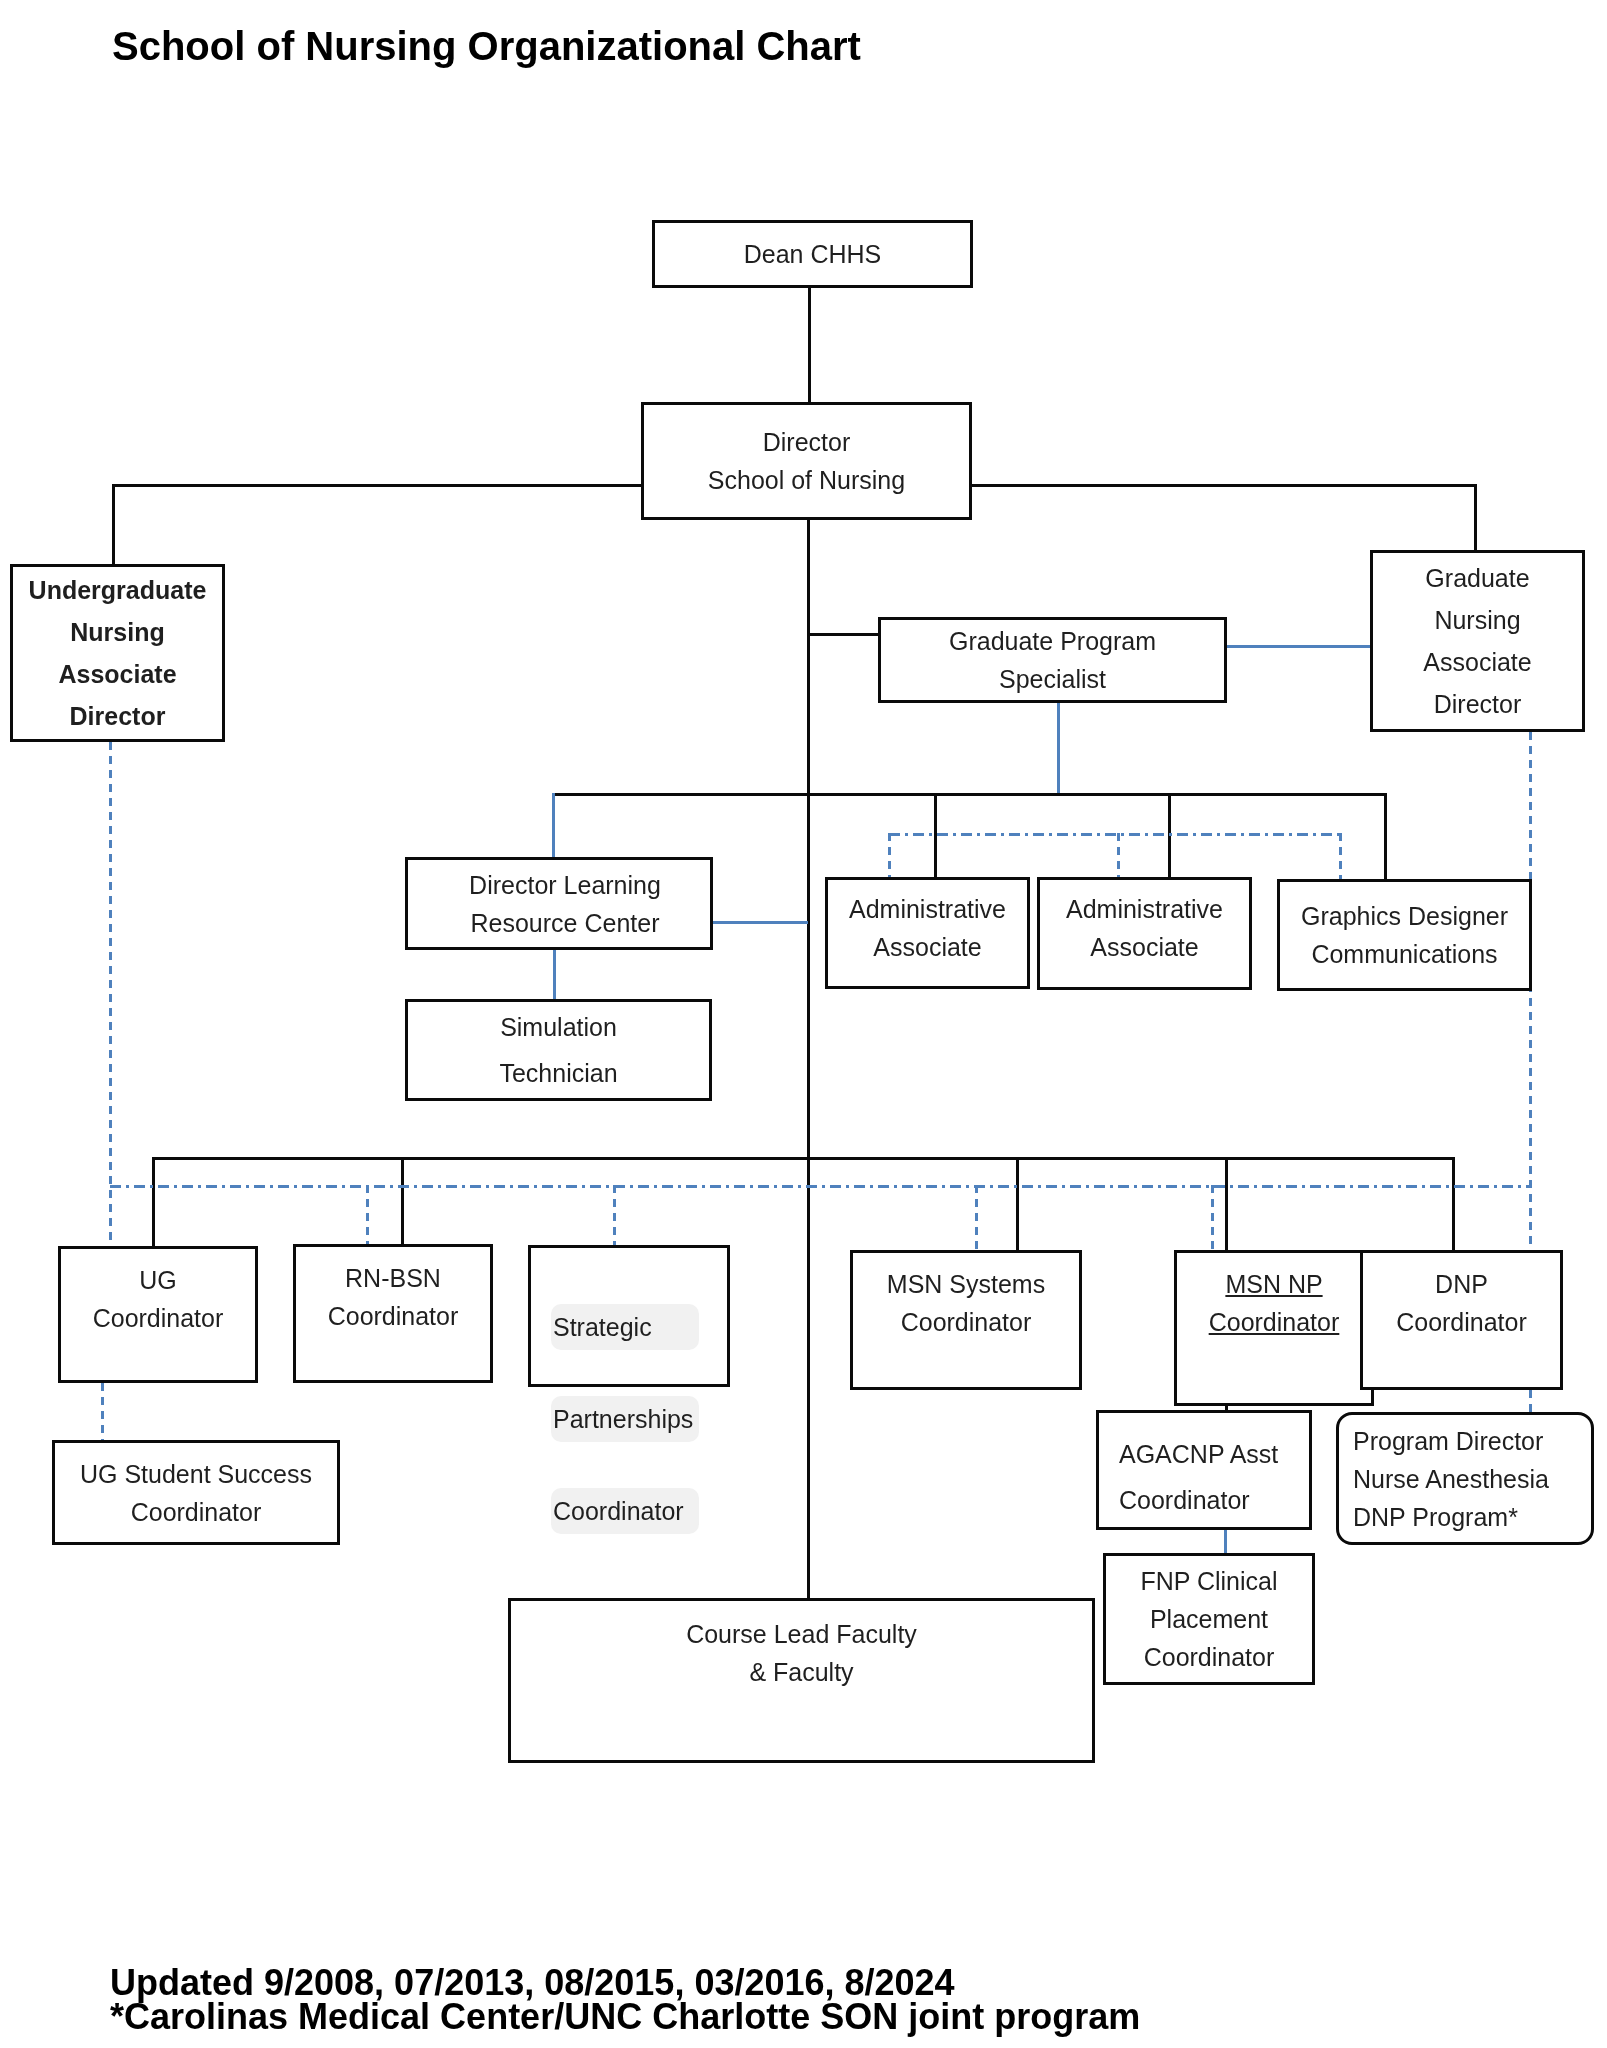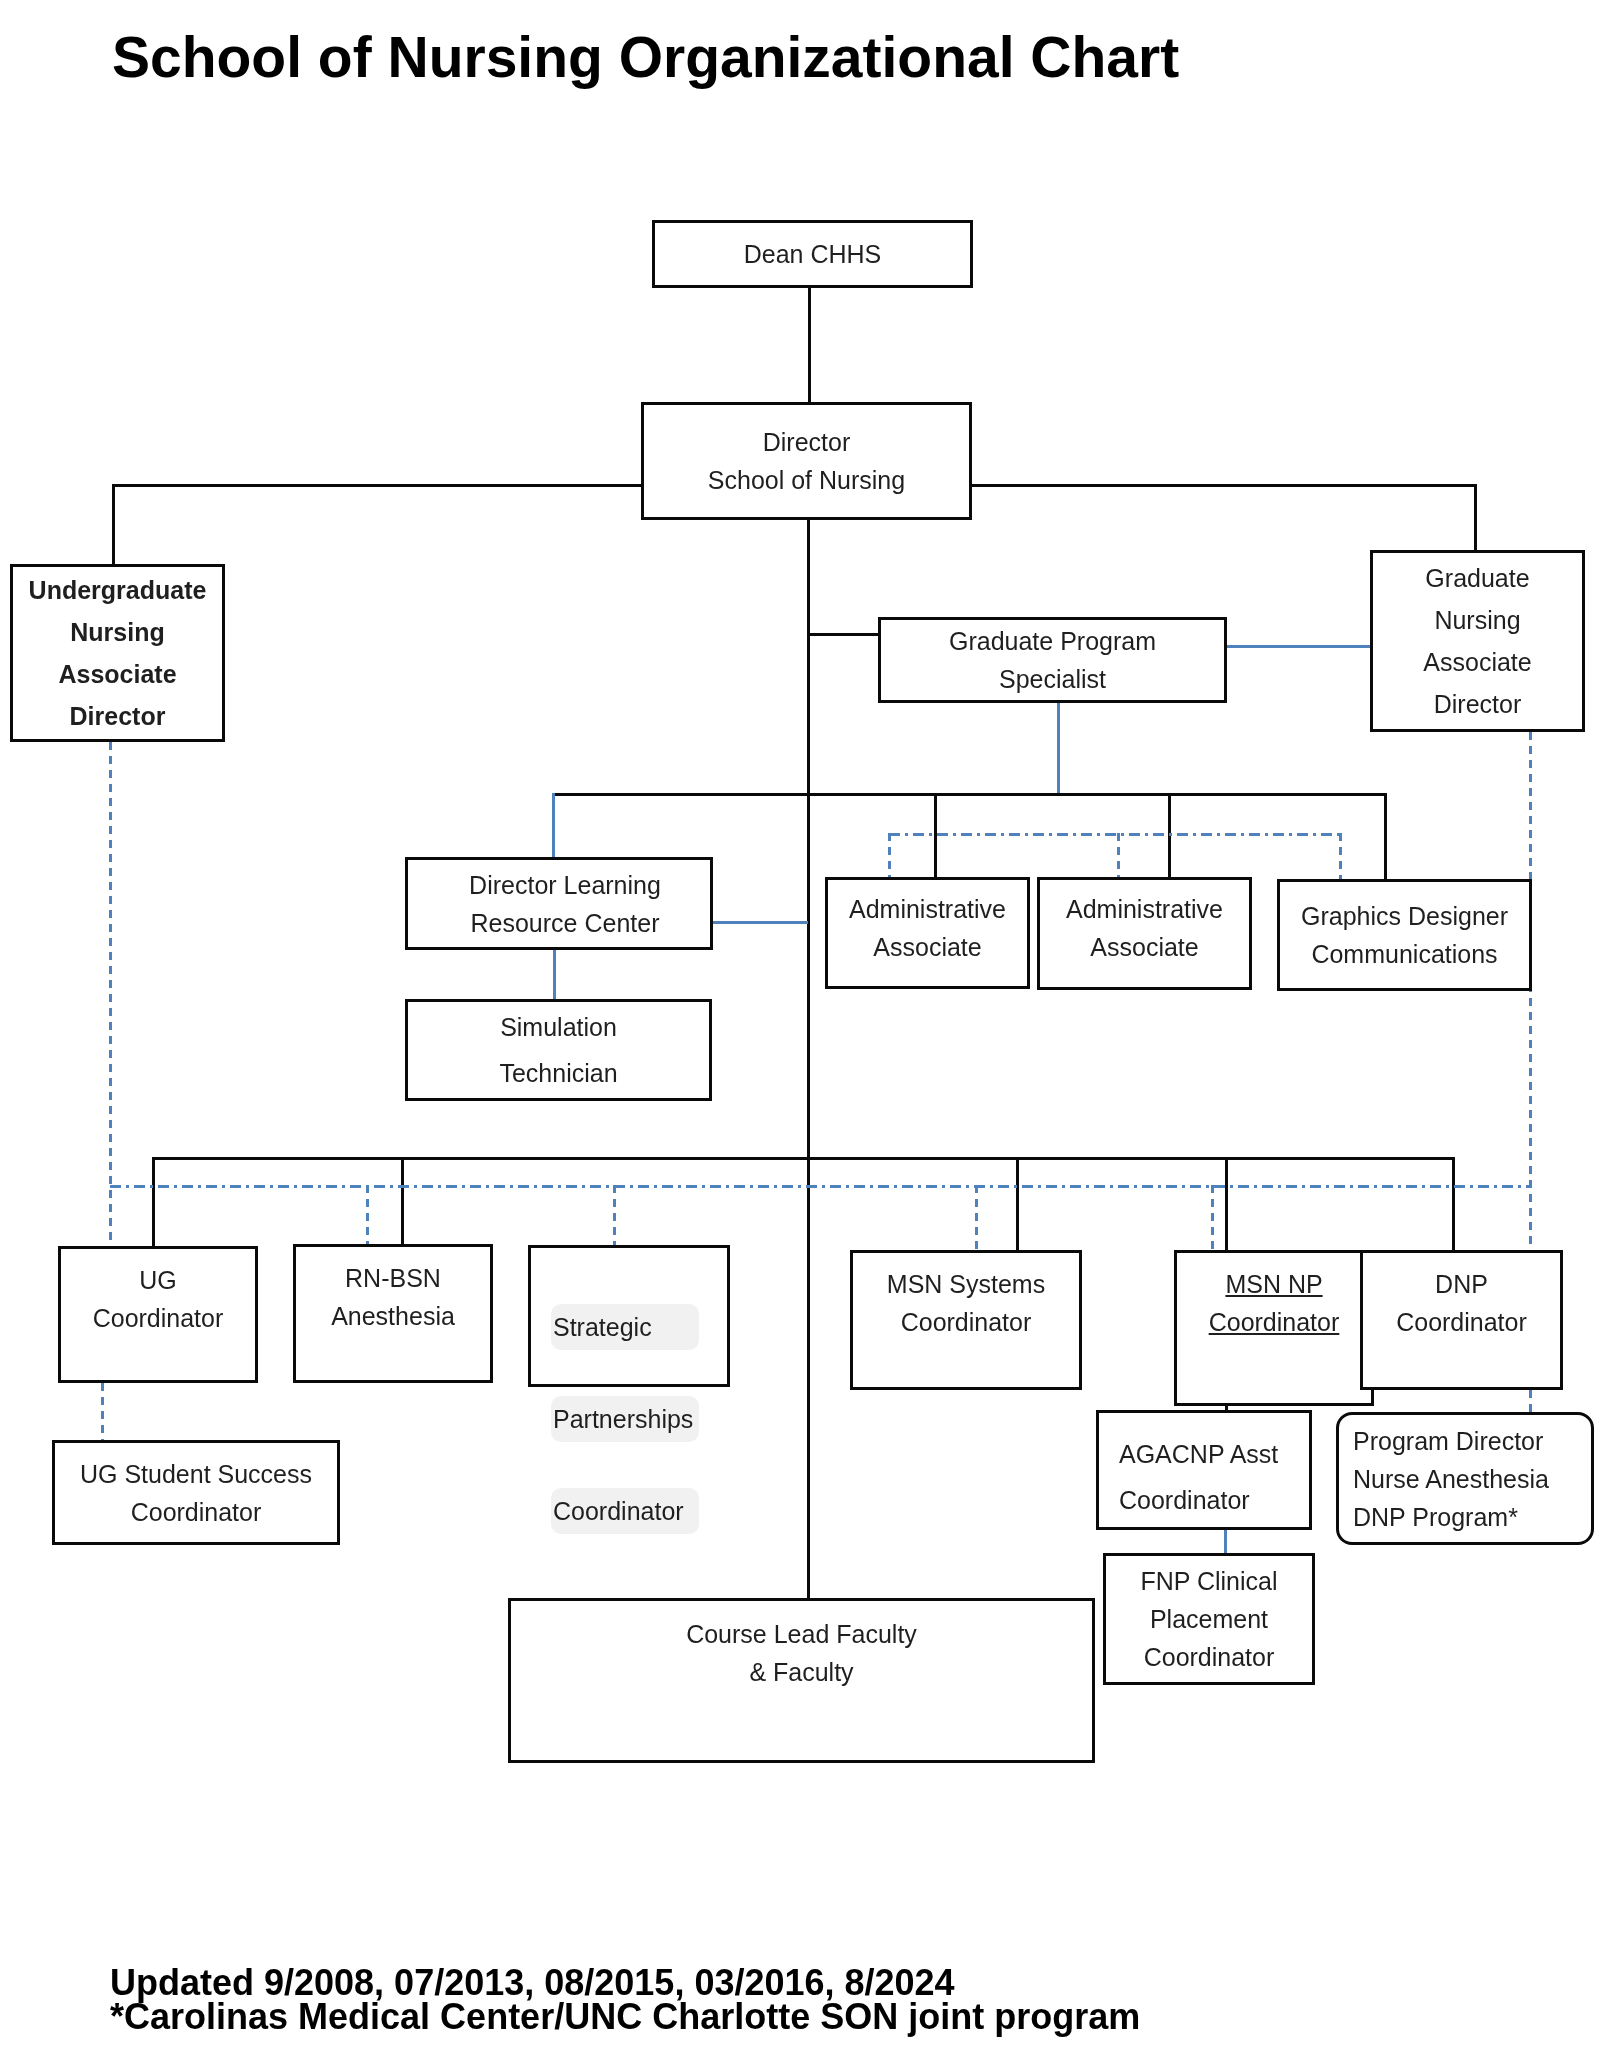--- a/index.html
+++ b/index.html
@@ -1,21 +1,21 @@
 <!DOCTYPE html>
 <html><head>
 <meta charset="utf-8">
 <style>
   html,body{margin:0;padding:0;background:#fff;}
   #canvas{
     position:relative;width:1607px;height:2048px;background:#ffffff;
     font-family:"Liberation Sans", sans-serif;color:#1f1f1f;overflow:hidden;
   }
   .page-title{
-    position:absolute;left:112px;top:24px;font-size:57px;font-weight:700;
+    position:absolute;left:112px;top:24px;font-size:40px;font-weight:700;
     color:#000;letter-spacing:0px;white-space:nowrap;
   }
   .box{
     position:absolute;background:#ffffff;border:3px solid #0a0a0a;box-sizing:border-box;
     display:flex;align-items:center;justify-content:center;text-align:center;
     font-size:25px;line-height:38px;color:#1f1f1f;z-index:2;
   }
   .box-label{white-space:pre-line;}
   .bias-top{align-items:flex-start;}
   .pt10{padding-top:10px;} .pt12{padding-top:12px;} .pt14{padding-top:14px;} .pt18{padding-top:18px;}
@@ -136,21 +136,21 @@
 Technician</div>
   </div>
 
   <div class="box bias-top pt12" style="left:58px;top:1246px;width:200px;height:137px;">
     <div class="box-label">UG
 Coordinator</div>
   </div>
 
   <div class="box bias-top pt12" style="left:293px;top:1244px;width:200px;height:139px;">
     <div class="box-label">RN-BSN
-Anesthesia</div>
+Coordinator</div>
   </div>
 
   <div class="box align-left bias-top pt10 lh46" style="left:528px;top:1245px;width:202px;height:142px;">
     <div class="box-label">
       <span class="hl-line">Strategic</span>
       <span class="hl-line">Partnerships</span>
       <span class="hl-line">Coordinator</span>
     </div>
   </div>
 

